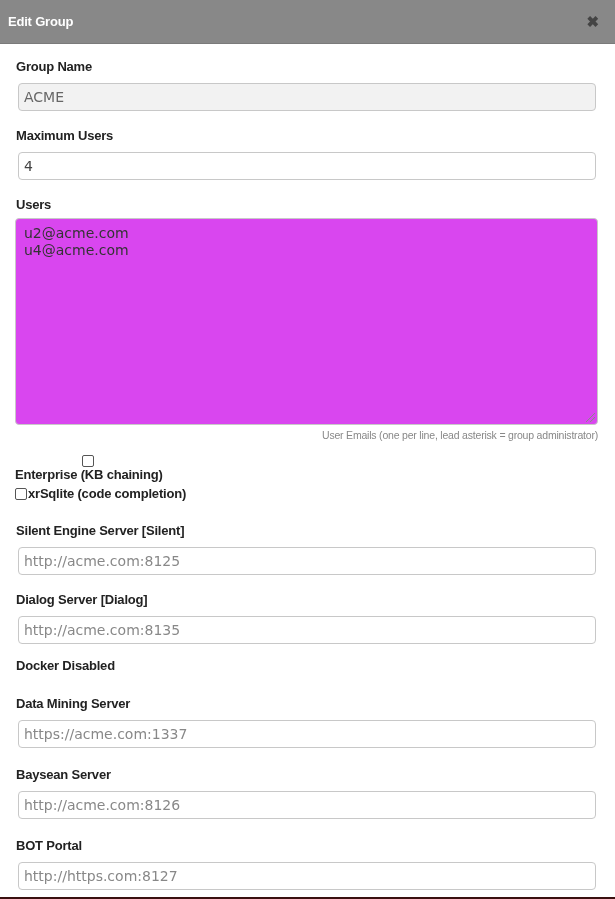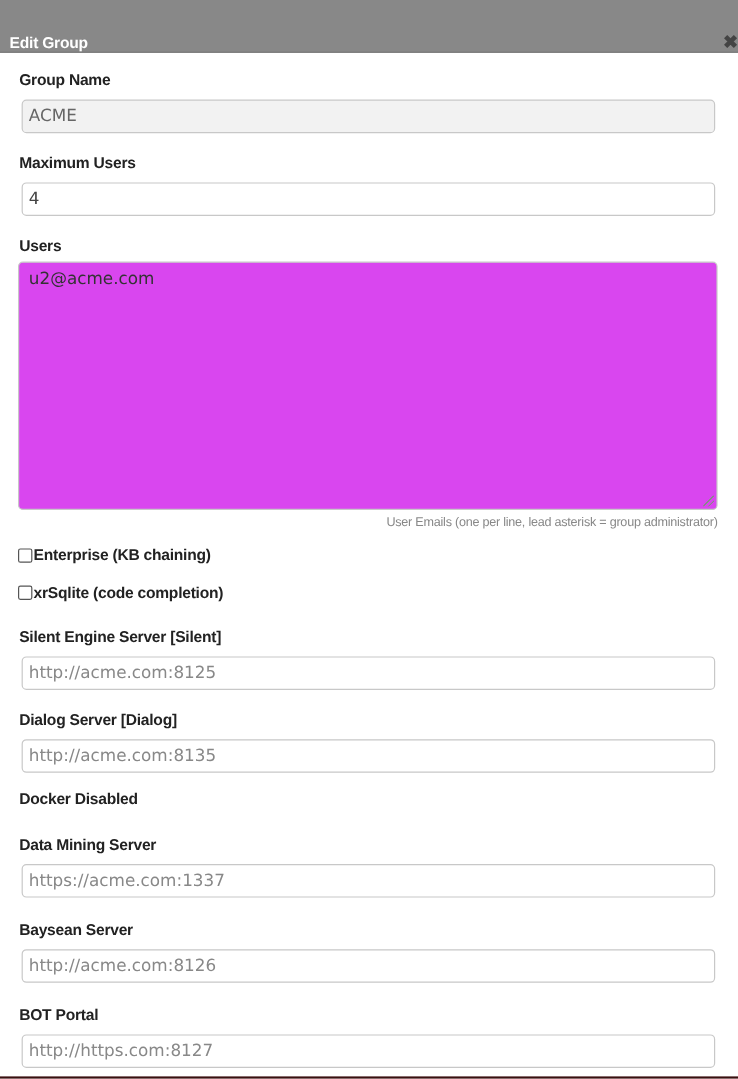--- a/index.html
+++ b/index.html
@@ -1,17 +1,17 @@
 <!DOCTYPE html>
 <html><head>
 <meta charset="utf-8">
 <style>
   html, body { margin:0; padding:0; }
   body { width:615px; height:899px; background:#fff; font-family:"Liberation Sans", sans-serif; color:#222; overflow:hidden; position:relative; }
-  .header { height:44px; background:#888888; display:flex; align-items:flex-end; justify-content:space-between; padding:0 0 0 8px; box-sizing:border-box; border-bottom:1px solid #7a7a7a; }
+  .header { height:44px; background:#888888; display:flex; align-items:center; justify-content:space-between; padding:0 16px 0 8px; box-sizing:border-box; border-bottom:1px solid #7a7a7a; }
   .header .title { color:#fff; font-weight:bold; font-size:13px; letter-spacing:-0.2px; }
   .header .close { color:#444; font-size:15px; font-weight:bold; cursor:pointer; line-height:1; }
   .label { font-size:13px; font-weight:bold; color:#222; letter-spacing:-0.2px; }
   .input { box-sizing:border-box; width:578px; height:28px; margin-left:2px; border:1px solid #c8c8c8; border-radius:4px; padding:0 5px; font-family:"DejaVu Sans", sans-serif; font-size:14px; color:#444; display:flex; align-items:center; background:#fff; }
   .input.readonly { background:#f2f2f2; color:#666; }
   .input.placeholder { color:#888;text-align:right; }
   .textarea { box-sizing:border-box; width:583px; height:207px; border:1px solid #c8c8c8; border-radius:4px; padding:6px 8px; font-family:"DejaVu Sans", sans-serif; font-size:14px; color:#333; line-height:17px; position:relative; background:#d946ef; }
   .resize { position:absolute; right:2px; bottom:2px; width:9px; height:9px; background:linear-gradient(135deg, transparent 45%, #888 46%, #888 52%, transparent 53%, transparent 70%, #888 71%, #888 77%, transparent 78%); }
   .hint { font-size:10.5px; color:#888; text-align:right; width:583px; letter-spacing:-0.2px; }
   .checkrow { display:flex; align-items:center; font-size:13px; font-weight:bold; color:#222; letter-spacing:-0.2px; }
@@ -29,25 +29,26 @@
 
 <div class="label abs" style="left:16px; top:59px;">Group Name</div>
 <div class="input readonly abs" style="left:16px; top:83px;">ACME</div>
 
 <div class="label abs" style="left:16px; top:128px;">Maximum Users</div>
 <div class="input abs" style="left:16px; top:152px;">4</div>
 
 <div class="label abs" style="left:16px; top:197px;">Users</div>
 <div class="textarea abs" style="left:15px; top:218px;">
   <div>u2@acme.com</div>
+  <div>u4@acme.com</div>
   <span class="resize"></span>
 </div>
 <div class="hint abs" style="left:15px; top:429px;">User Emails (one per line, lead asterisk = group administrator)</div>
 
-<div class="checkrow abs" style="left:15px; top:455px;">
+<div class="checkrow abs" style="left:15px; top:455px;flex-direction:column;">
   <span class="checkbox"></span>
   <span>Enterprise (KB chaining)</span>
 </div>
 
 <div class="checkrow abs" style="left:15px; top:486px;">
   <span class="checkbox"></span>
   <span>xrSqlite (code completion)</span>
 </div>
 
 <div class="label abs" style="left:16px; top:523px;">Silent Engine Server [Silent]</div>

